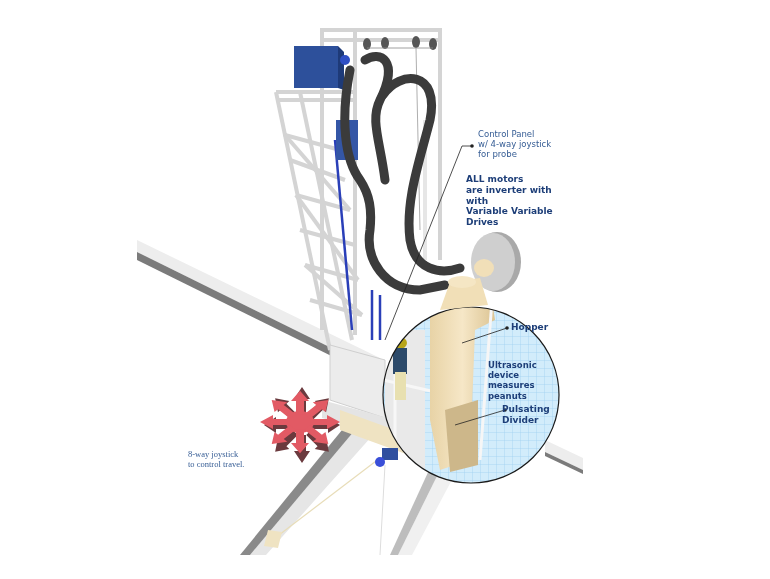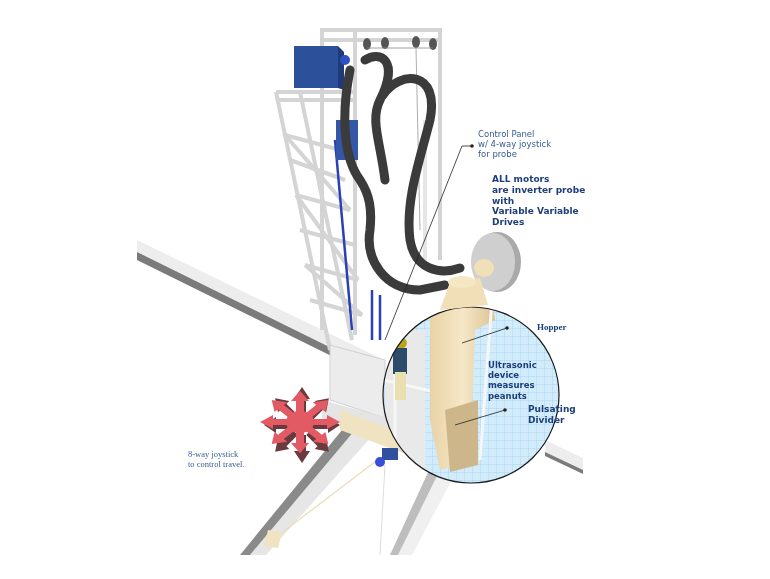--- a/index.html
+++ b/index.html
@@ -1,21 +1,21 @@
 <!DOCTYPE html>
 <html><head>
 <meta charset="utf-8">
 <style>
   html, body { margin: 0; padding: 0; background: #ffffff; }
   body { width: 770px; height: 579px; position: relative; overflow: hidden; font-family: "DejaVu Sans", sans-serif; }
   #stage { position: absolute; left: 0; top: 0; width: 770px; height: 579px; }
   .label { position: absolute; color: #1f3f7a; text-align: left; line-height: 1.2; }
   .label.small { font-size: 8.5px; color: #355c94; }
-  .label.mid { font-size: 9px; color: #1d3e78; margin-left: 26px; }
-  .label.left { text-align: center; font-family: Liberation Serif, serif; }
+  .label.mid { font-size: 9px; color: #1d3e78; }
+  .label.left { text-align: center; }
 </style>
 </head>
 <body>
 
 <svg id="stage" width="770" height="579" viewBox="0 0 770 579" xmlns="http://www.w3.org/2000/svg">
   <defs>
     <pattern id="grid" width="8" height="8" patternUnits="userSpaceOnUse">
       <rect width="8" height="8" fill="#d2ecfb"></rect>
       <path d="M8 0 L0 0 0 8" fill="none" stroke="#9fd0f0" stroke-width="0.8"></path>
     </pattern>
@@ -182,21 +182,21 @@
 </svg>
 
 <div class="label small" style="left:478px; top:129px; width:110px;">
   <div>Control Panel</div>
   <div>w/ 4-way joystick</div>
   <div>for probe</div>
 </div>
 
 <div class="label mid" style="left:466px; top:174px; width:110px; font-weight:bold;">
   <div>ALL motors</div>
-  <div>are inverter probe</div>
+  <div>are inverter with</div>
   <div>with</div>
   <div>Variable Variable</div>
   <div>Drives</div>
 </div>
 
 <div class="label mid left" style="left:511px; top:322px; font-weight:bold;">
   <span>Hopper</span>
 </div>
 
 <div class="label small" style="left:488px; top:360px; width:80px; color:#1d3e78; font-weight:bold;">

